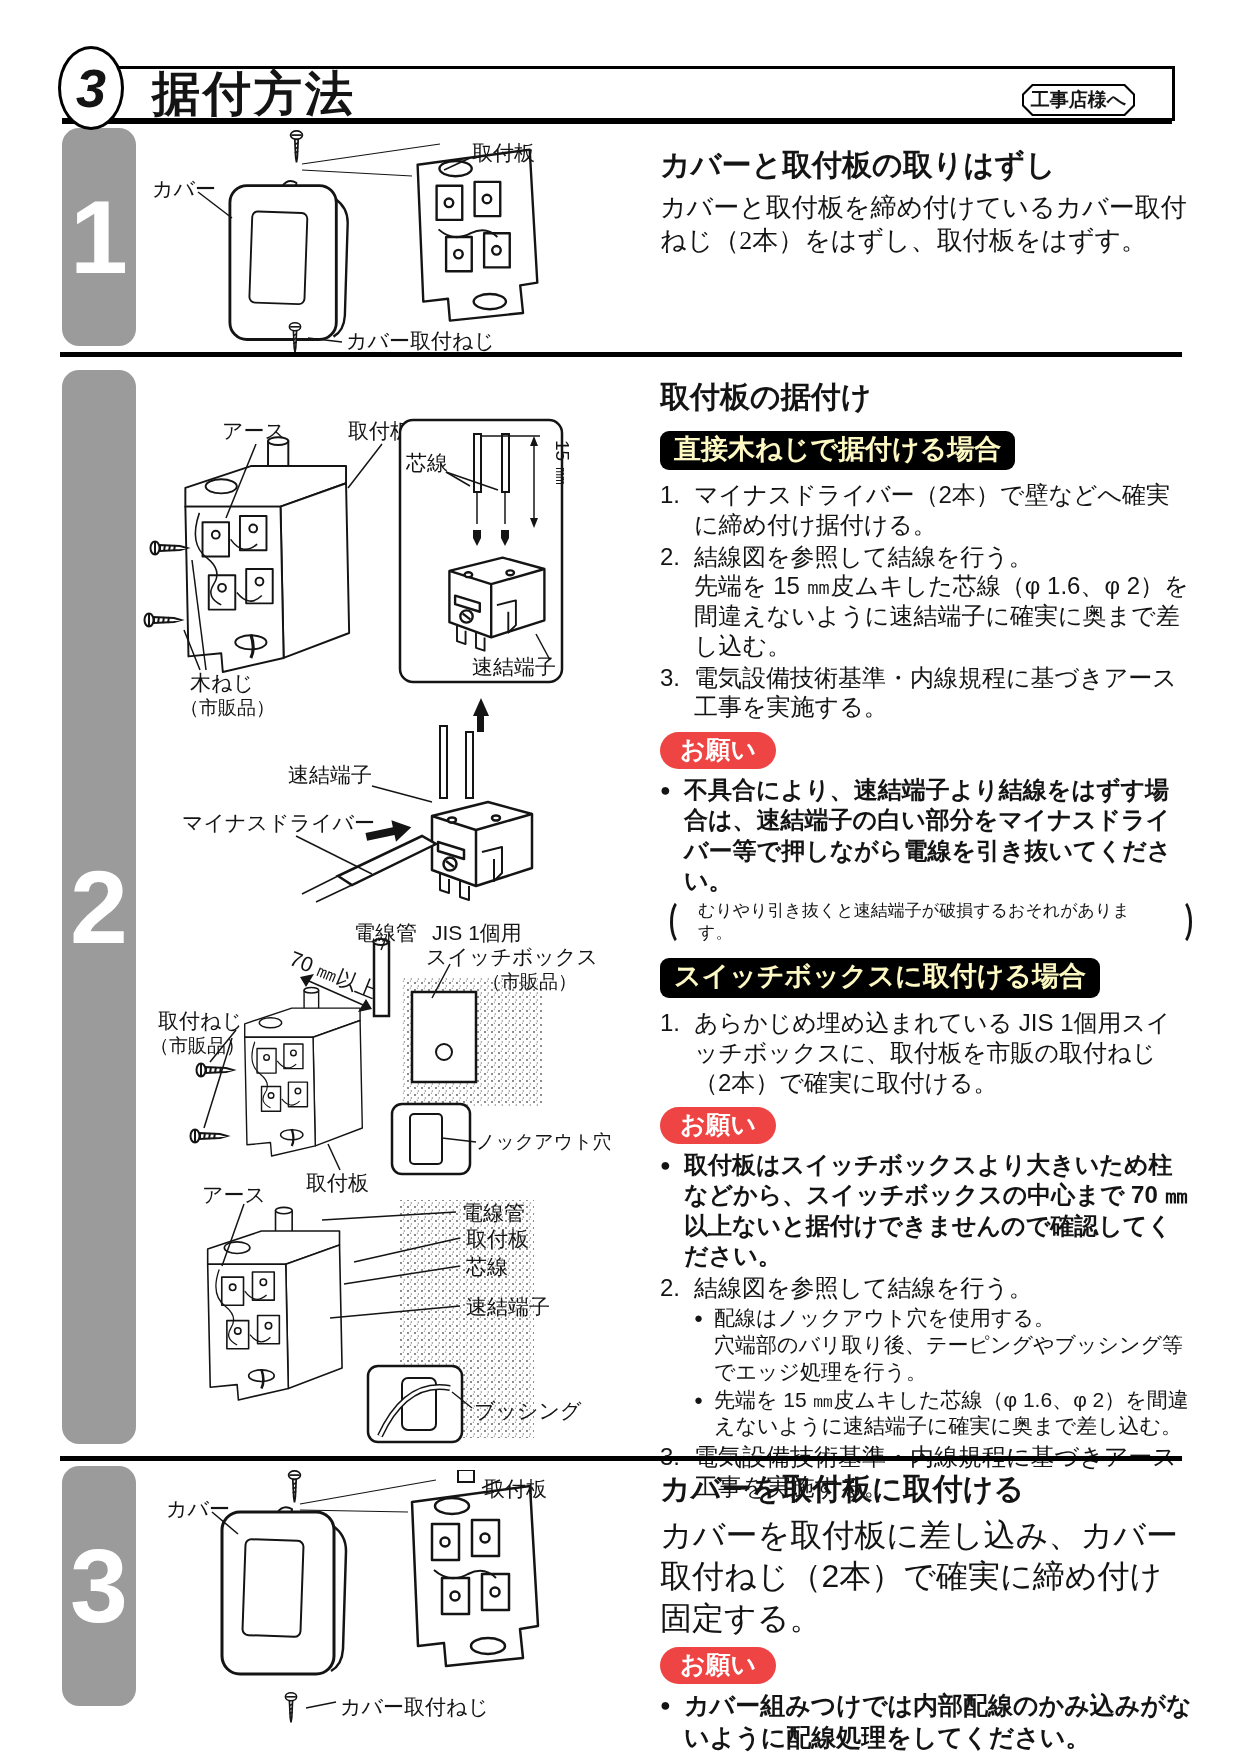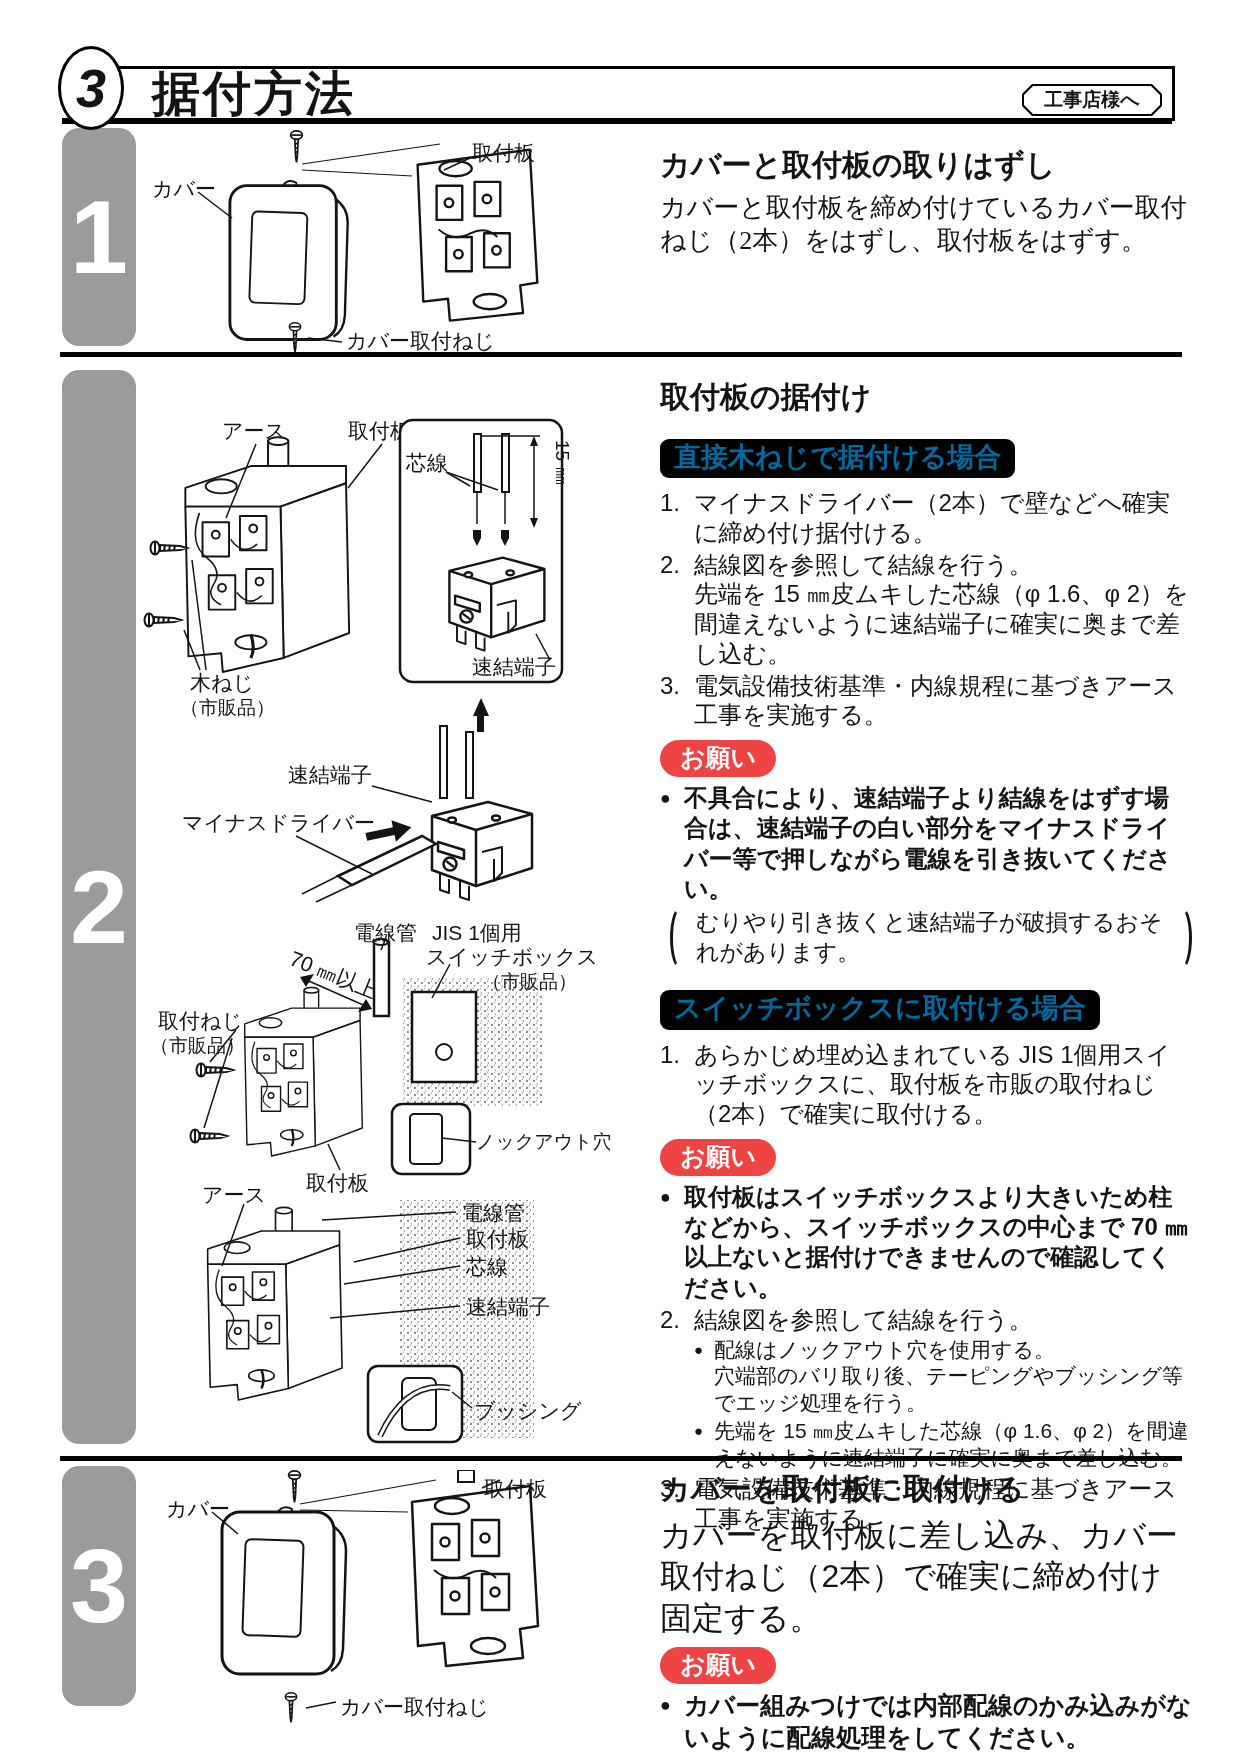--- a/index.html
+++ b/index.html
@@ -7,49 +7,49 @@
         font-family:"Liberation Sans","DejaVu Sans",sans-serif;color:#141414;overflow:hidden;}
 
   
   .hdr-bar{position:absolute;left:118px;top:66px;width:1054px;height:52px;
            border-top:3px solid #000;border-right:3px solid #000;}
   .hdr-underline{position:absolute;left:62px;top:118px;width:1110px;height:6px;background:#000;}
   .hdr-circle{position:absolute;left:58px;top:46px;width:60px;height:78px;border:3px solid #000;
               border-radius:50%;background:#fff;display:flex;align-items:center;justify-content:center;
               font-size:54px;font-weight:bold;font-style:italic;z-index:2;}
   .hdr-title{position:absolute;left:152px;top:62px;font-size:48px;font-weight:bold;letter-spacing:3px;text-align:center;}
-  .badge-outer{position:absolute;left:1022px;top:84px;width:140px;height:32px;background:#000;
+  .badge-outer{position:absolute;left:1022px;top:84px;width:113px;height:32px;background:#000;
      clip-path:polygon(10px 0,calc(100% - 10px) 0,100% 10px,100% calc(100% - 10px),calc(100% - 10px) 100%,10px 100%,0 calc(100% - 10px),0 10px);}
   .badge-inner{position:absolute;left:2px;top:2px;right:2px;bottom:2px;background:#fff;
      clip-path:polygon(9px 0,calc(100% - 9px) 0,100% 9px,100% calc(100% - 9px),calc(100% - 9px) 100%,9px 100%,0 calc(100% - 9px),0 9px);
      display:flex;align-items:center;justify-content:center;font-size:19px;font-weight:bold;}
 
   
   .stepbar{position:absolute;left:62px;width:74px;background:#9b9b9b;border-radius:17px;
            display:flex;align-items:center;justify-content:center;}
   .stepbar .n{color:#fff;font-size:104px;font-weight:bold;line-height:1;}
   .divider{position:absolute;left:60px;width:1122px;height:5px;background:#000;}
 
   
   .tcol{position:absolute;left:660px;width:532px;}
   .h1{font-size:30px;font-weight:bold;margin:0 0 8px 0;line-height:1.15;}
   .body{font-size:26px;line-height:1.3;}
   .tcol2 .body,.tcol2 .item{font-size:24px;line-height:1.24;}
-  .blackhead{display:inline-block;background:#000;color:#0369a1;font-size:27px;font-weight:bold;
-             padding:4px 14px 6px;border-radius:9px;margin:16px 0 8px;line-height:1.1;}
+  .blackhead{display:inline-block;background:#000;color:#fef9c3;font-size:27px;font-weight:bold;
+             padding:4px 14px 6px;border-radius:9px;margin:8px 0 8px;line-height:1.1;}
   .item{display:flex;font-size:26px;line-height:1.3;margin:2px 0;}
   .item .num{flex:0 0 34px;}
   .item .txt{flex:1;white-space:pre-line;}
   .onegai{display:inline-block;background:#ef4444;color:#fff;font-size:25px;font-weight:bold;
           padding:2px 20px 5px;border-radius:22px;margin:8px 0 4px;line-height:1.2;}
   .note{display:flex;font-weight:bold;font-size:24px;line-height:1.26;margin:2px 0;}
   .note .blt{flex:0 0 24px;font-size:18px;padding-top:4px;}
   .note .txt{flex:1;}
   .paren{display:flex;align-items:stretch;margin:2px 0 4px 10px;}
-  .paren .ptxt{font-size:23px;line-height:1.3;max-width:470px;padding:2px 4px;}
+  .paren .ptxt{font-size:17px;line-height:1.3;max-width:470px;padding:2px 4px;}
   .bp{width:18px;border:3px solid transparent;border-radius:50%;}
   .bp-l{border-left-color:#141414;}
   .bp-r{border-right-color:#141414;}
   .subitem{display:flex;font-size:21px;line-height:1.28;margin:1px 0 1px 34px;}
   .subitem .blt{flex:0 0 20px;font-size:15px;padding-top:3px;}
   .subitem .txt{flex:1;white-space:pre-line;}
 
   
   .diag{position:absolute;}
   svg text{font-family:"Liberation Sans","DejaVu Sans",sans-serif;font-size:21px;fill:#141414;}

